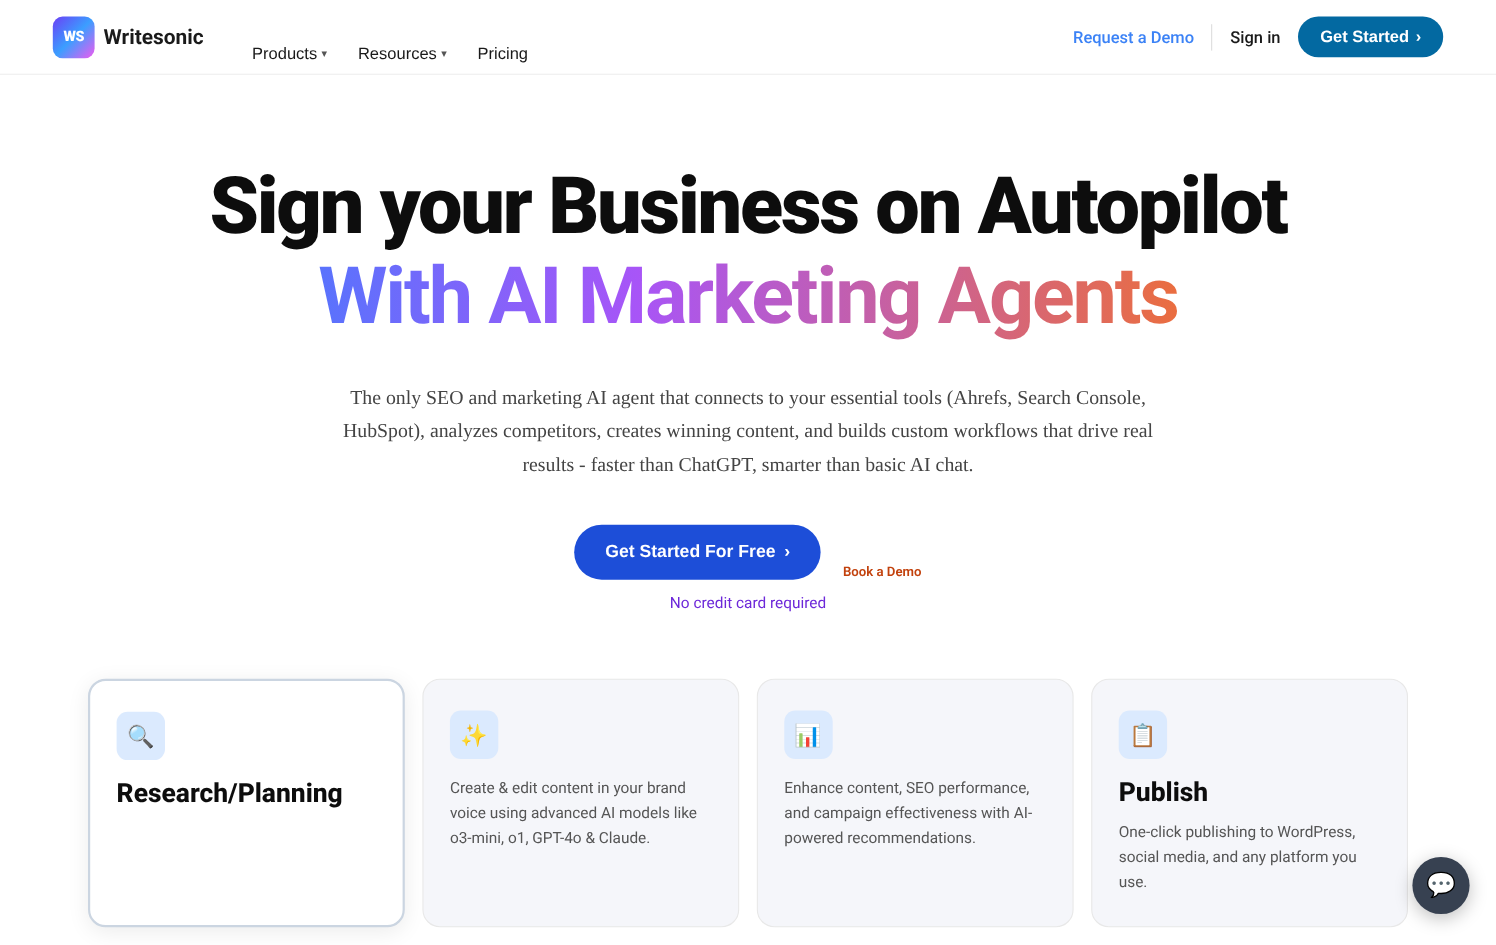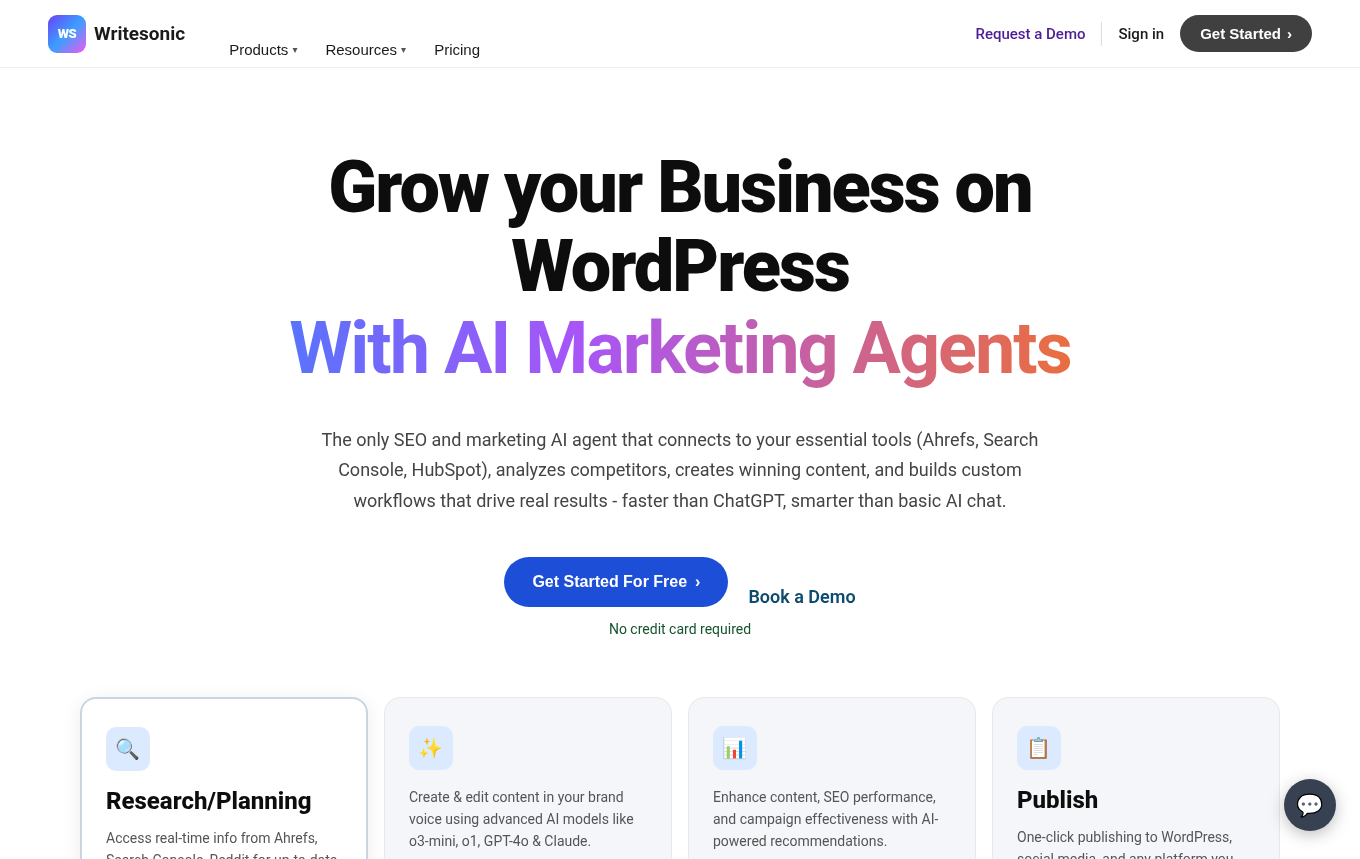--- a/index.html
+++ b/index.html
@@ -22,49 +22,49 @@
     .logo-text { font-size: 19px; font-weight: 700; color: #1a1a1a; }
     .nav-links { display: flex; align-items: center; gap: 4px; margin-top: 31px; }
     .nav-link {
       display: flex; align-items: center; gap: 4px;
       font-size: 15px; color: #1a1a1a; font-weight: 500;
       padding: 6px 12px; border-radius: 6px; cursor: pointer;
       text-decoration: none; border: none; background: none;
     }
     .chevron { font-size: 10px; color: #555; }
     .nav-right { display: flex; align-items: center; gap: 16px; }
-    .request-demo { font-size: 15px; color: #4c1d95; font-weight: 500; cursor: pointer; text-decoration: none; text-align: right; }
+    .request-demo { font-size: 15px; color: #3b82f6; font-weight: 500; cursor: pointer; text-decoration: none; text-align: right; }
     .divider-v { width: 1px; height: 24px; background: #ddd; }
     .sign-in { font-size: 15px; color: #1a1a1a; font-weight: 500; cursor: pointer; text-decoration: none; }
     .btn-get-started-nav {
-      background: #404040; color: #fff; border: none; border-radius: 25px;
+      background: #0369a1; color: #fff; border: none; border-radius: 25px;
       padding: 10px 20px; font-size: 15px; font-weight: 600; cursor: pointer;
       display: flex; align-items: center; gap: 6px;
     }
 
     
     .hero { text-align: center; padding: 80px 48px 60px; max-width: 1100px; margin: 0 auto; }
     .hero-title-dark { font-size: 72px; font-weight: 900; line-height: 1.1; color: #0d0d0d; letter-spacing: -2px; }
     .hero-title-gradient {
       font-size: 72px; font-weight: 700; line-height: 1.2; letter-spacing: -2px;
       background: linear-gradient(90deg, #3B7EFF 0%, #A855F7 40%, #F97316 100%);
       -webkit-background-clip: text; -webkit-text-fill-color: transparent; background-clip: text;
       display: block; margin-bottom: 32px;
     }
     .hero-subtitle {
-      font-size: 18px; color: #444; line-height: 1.7; max-width: 750px; margin: 16px auto 40px;
+      font-size: 18px; color: #444; line-height: 1.7; max-width: 750px; margin: 16px auto 40px; font-family: Liberation Serif, serif;
     }
     .hero-buttons { display: flex; align-items: flex-end; justify-content: center; gap: 20px; margin-bottom: 14px; }
     .btn-primary {
       background: #1d4ed8; color: #fff; border: none; border-radius: 30px;
       padding: 16px 28px; font-size: 16px; font-weight: 700; cursor: pointer;
       display: flex; align-items: center; gap: 8px;
     }
-    .btn-demo { font-size: 18px; color: #0c4a6e; font-weight: 600; cursor: pointer; text-decoration: none; background: none; border: none; }
-    .no-cc { font-size: 14px; color: #14532d; }
+    .btn-demo { font-size: 12px; color: #c2410c; font-weight: 600; cursor: pointer; text-decoration: none; background: none; border: none; }
+    .no-cc { font-size: 14px; color: #6d28d9; }
 
     
     .cards-section {
       padding: 0 40px 40px;
       display: grid; grid-template-columns: repeat(4, 1fr); gap: 16px;
       max-width: 1280px; margin: 0 auto;
     }
     .card {
       background: #f5f6fa; border-radius: 16px; padding: 28px 24px;
       border: 1px solid #e8e8e8;
@@ -118,39 +118,38 @@
     <a class="sign-in" href="#">Sign in</a>
     <button class="btn-get-started-nav">
       <span>Get Started</span>
       <span>›</span>
     </button>
   </div>
 </nav>
 
 <section class="hero">
   <h1>
-    <span class="hero-title-dark">Grow your Business on WordPress</span>
+    <span class="hero-title-dark">Sign your Business on Autopilot</span>
     <span class="hero-title-gradient">With AI Marketing Agents</span>
   </h1>
   <p class="hero-subtitle">The only SEO and marketing AI agent that connects to your essential tools (Ahrefs, Search Console, HubSpot), analyzes competitors, creates winning content, and builds custom workflows that drive real results - faster than ChatGPT, smarter than basic AI chat.</p>
   <div class="hero-buttons">
     <button class="btn-primary">
       <span>Get Started For Free</span>
       <span>›</span>
     </button>
     <a class="btn-demo" href="#">Book a Demo</a>
   </div>
   <p class="no-cc">No credit card required</p>
 </section>
 
 <div class="cards-section">
 <div class="card active">
     <div class="card-icon">🔍</div>
     <div class="card-title">Research/Planning</div>
-    <div class="card-desc">Access real-time info from Ahrefs, Search Console, Reddit for up-to-date strategies &amp; content plans.</div>
   </div>
     <div class="card">
     <div class="card-icon">✨</div>
     <div class="card-desc">Create &amp; edit content in your brand voice using advanced AI models like o3-mini, o1, GPT-4o &amp; Claude.</div>
   </div>
     <div class="card">
     <div class="card-icon">📊</div>
     <div class="card-desc">Enhance content, SEO performance, and campaign effectiveness with AI-powered recommendations.</div>
   </div>
     <div class="card">

